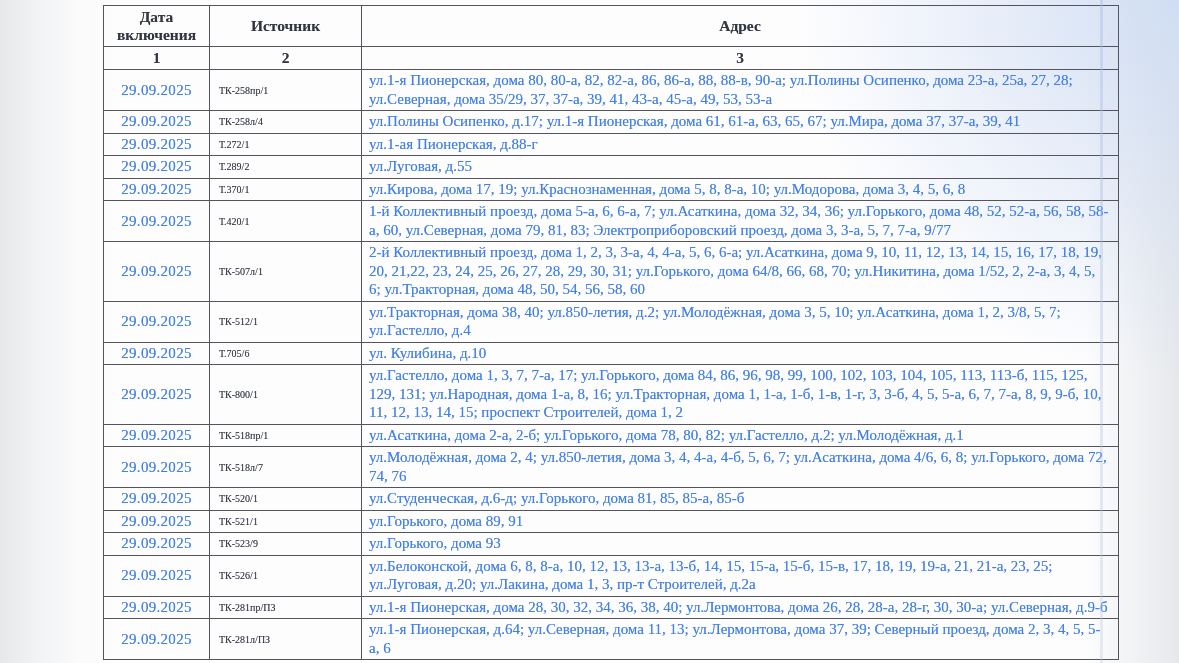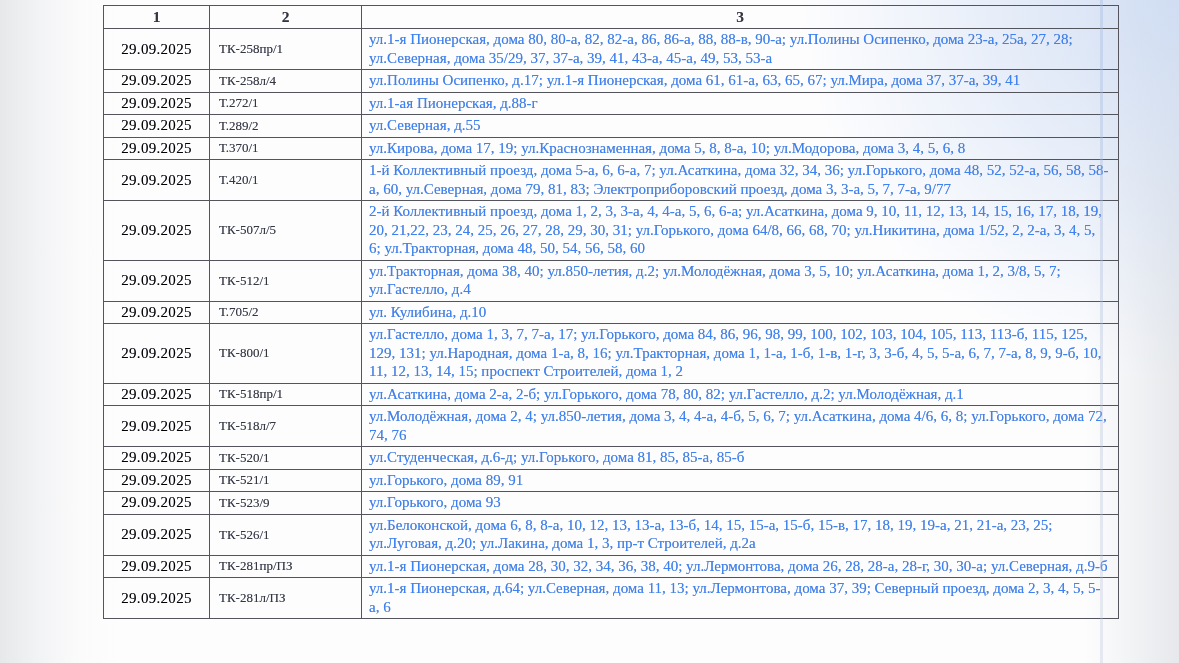--- a/index.html
+++ b/index.html
@@ -30,46 +30,51 @@
     text-shadow:0 0 .5px rgba(55,65,105,.45);
   }
   .doc thead th{
     font-weight:bold;text-align:center;vertical-align:middle;
     font-size:15.5px;line-height:18px;padding:2px 2px;
   }
   th.h-main{height:33px;}
   th.h-num{height:14px;font-size:14.5px;line-height:14px;padding:1px 0;}
   td.c-date{
     text-align:center;vertical-align:middle;
-    font-size:15px;letter-spacing:.3px;color:#000000;
+    font-size:15px;letter-spacing:.3px;color:#3b82f6;
     padding:1px 2px;
   }
   td.c-src{
     text-align:left;vertical-align:middle;
-    font-size:13px;color:#343740;
+    font-size:10px;color:#343740;
     padding:1px 4px 1px 9px;white-space:nowrap;overflow:hidden;
   }
   td.c-addr{
     text-align:left;vertical-align:middle;
     font-size:15px;line-height:18.5px;color:#3b82f6;
     padding:1px 8px 2px 7px;
   }
 </style>
 </head>
 <body>
 
 <div class="scan-page">
 
   <table class="doc">
     <colgroup>
         <col class="c1">
         <col class="c2">
         <col class="c3">
       </colgroup>
     <thead>
+      <tr>
+        <th class="h-main">Дата включения</th>
+        <th class="h-main">Источник</th>
+        <th class="h-main">Адрес</th>
+      </tr>
       <tr>
         <th class="h-num">1</th>
         <th class="h-num">2</th>
         <th class="h-num">3</th>
       </tr>
     </thead>
     <tbody id="rows-body">
   <tr>
     <td class="c-date">29.09.2025</td>
     <td class="c-src">ТК-258пр/1</td>
@@ -84,50 +89,50 @@
 
   <tr>
     <td class="c-date">29.09.2025</td>
     <td class="c-src">Т.272/1</td>
     <td class="c-addr">ул.1-ая Пионерская, д.88-г</td>
   </tr>
 
   <tr>
     <td class="c-date">29.09.2025</td>
     <td class="c-src">Т.289/2</td>
-    <td class="c-addr">ул.Северная, д.55</td>
+    <td class="c-addr">ул.Луговая, д.55</td>
   </tr>
 
   <tr>
     <td class="c-date">29.09.2025</td>
     <td class="c-src">Т.370/1</td>
     <td class="c-addr">ул.Кирова, дома 17, 19; ул.Краснознаменная, дома 5, 8, 8-а, 10; ул.Модорова, дома 3, 4, 5, 6, 8</td>
   </tr>
 
   <tr>
     <td class="c-date">29.09.2025</td>
     <td class="c-src">Т.420/1</td>
     <td class="c-addr">1-й Коллективный проезд, дома 5-а, 6, 6-а, 7; ул.Асаткина, дома 32, 34, 36; ул.Горького, дома 48, 52, 52-а, 56, 58, 58-а, 60, ул.Северная, дома 79, 81, 83; Электроприборовский проезд, дома 3, 3-а, 5, 7, 7-а, 9/77</td>
   </tr>
 
   <tr>
     <td class="c-date">29.09.2025</td>
-    <td class="c-src">ТК-507л/5</td>
+    <td class="c-src">ТК-507л/1</td>
     <td class="c-addr">2-й Коллективный проезд, дома 1, 2, 3, 3-а, 4, 4-а, 5, 6, 6-а; ул.Асаткина, дома 9, 10, 11, 12, 13, 14, 15, 16, 17, 18, 19, 20, 21,22, 23, 24, 25, 26, 27, 28, 29, 30, 31; ул.Горького, дома 64/8, 66, 68, 70; ул.Никитина, дома 1/52, 2, 2-а, 3, 4, 5, 6; ул.Тракторная, дома 48, 50, 54, 56, 58, 60</td>
   </tr>
 
   <tr>
     <td class="c-date">29.09.2025</td>
     <td class="c-src">ТК-512/1</td>
     <td class="c-addr">ул.Тракторная, дома 38, 40; ул.850-летия, д.2; ул.Молодёжная, дома 3, 5, 10; ул.Асаткина, дома 1, 2, 3/8, 5, 7; ул.Гастелло, д.4</td>
   </tr>
 
   <tr>
     <td class="c-date">29.09.2025</td>
-    <td class="c-src">Т.705/2</td>
+    <td class="c-src">Т.705/6</td>
     <td class="c-addr">ул. Кулибина, д.10</td>
   </tr>
 
   <tr>
     <td class="c-date">29.09.2025</td>
     <td class="c-src">ТК-800/1</td>
     <td class="c-addr">ул.Гастелло, дома 1, 3, 7, 7-а, 17; ул.Горького, дома 84, 86, 96, 98, 99, 100, 102, 103, 104, 105, 113, 113-б, 115, 125, 129, 131; ул.Народная, дома 1-а, 8, 16; ул.Тракторная, дома 1, 1-а, 1-б, 1-в, 1-г, 3, 3-б, 4, 5, 5-а, 6, 7, 7-а, 8, 9, 9-б, 10, 11, 12, 13, 14, 15; проспект Строителей, дома 1, 2</td>
   </tr>
 
   <tr>

